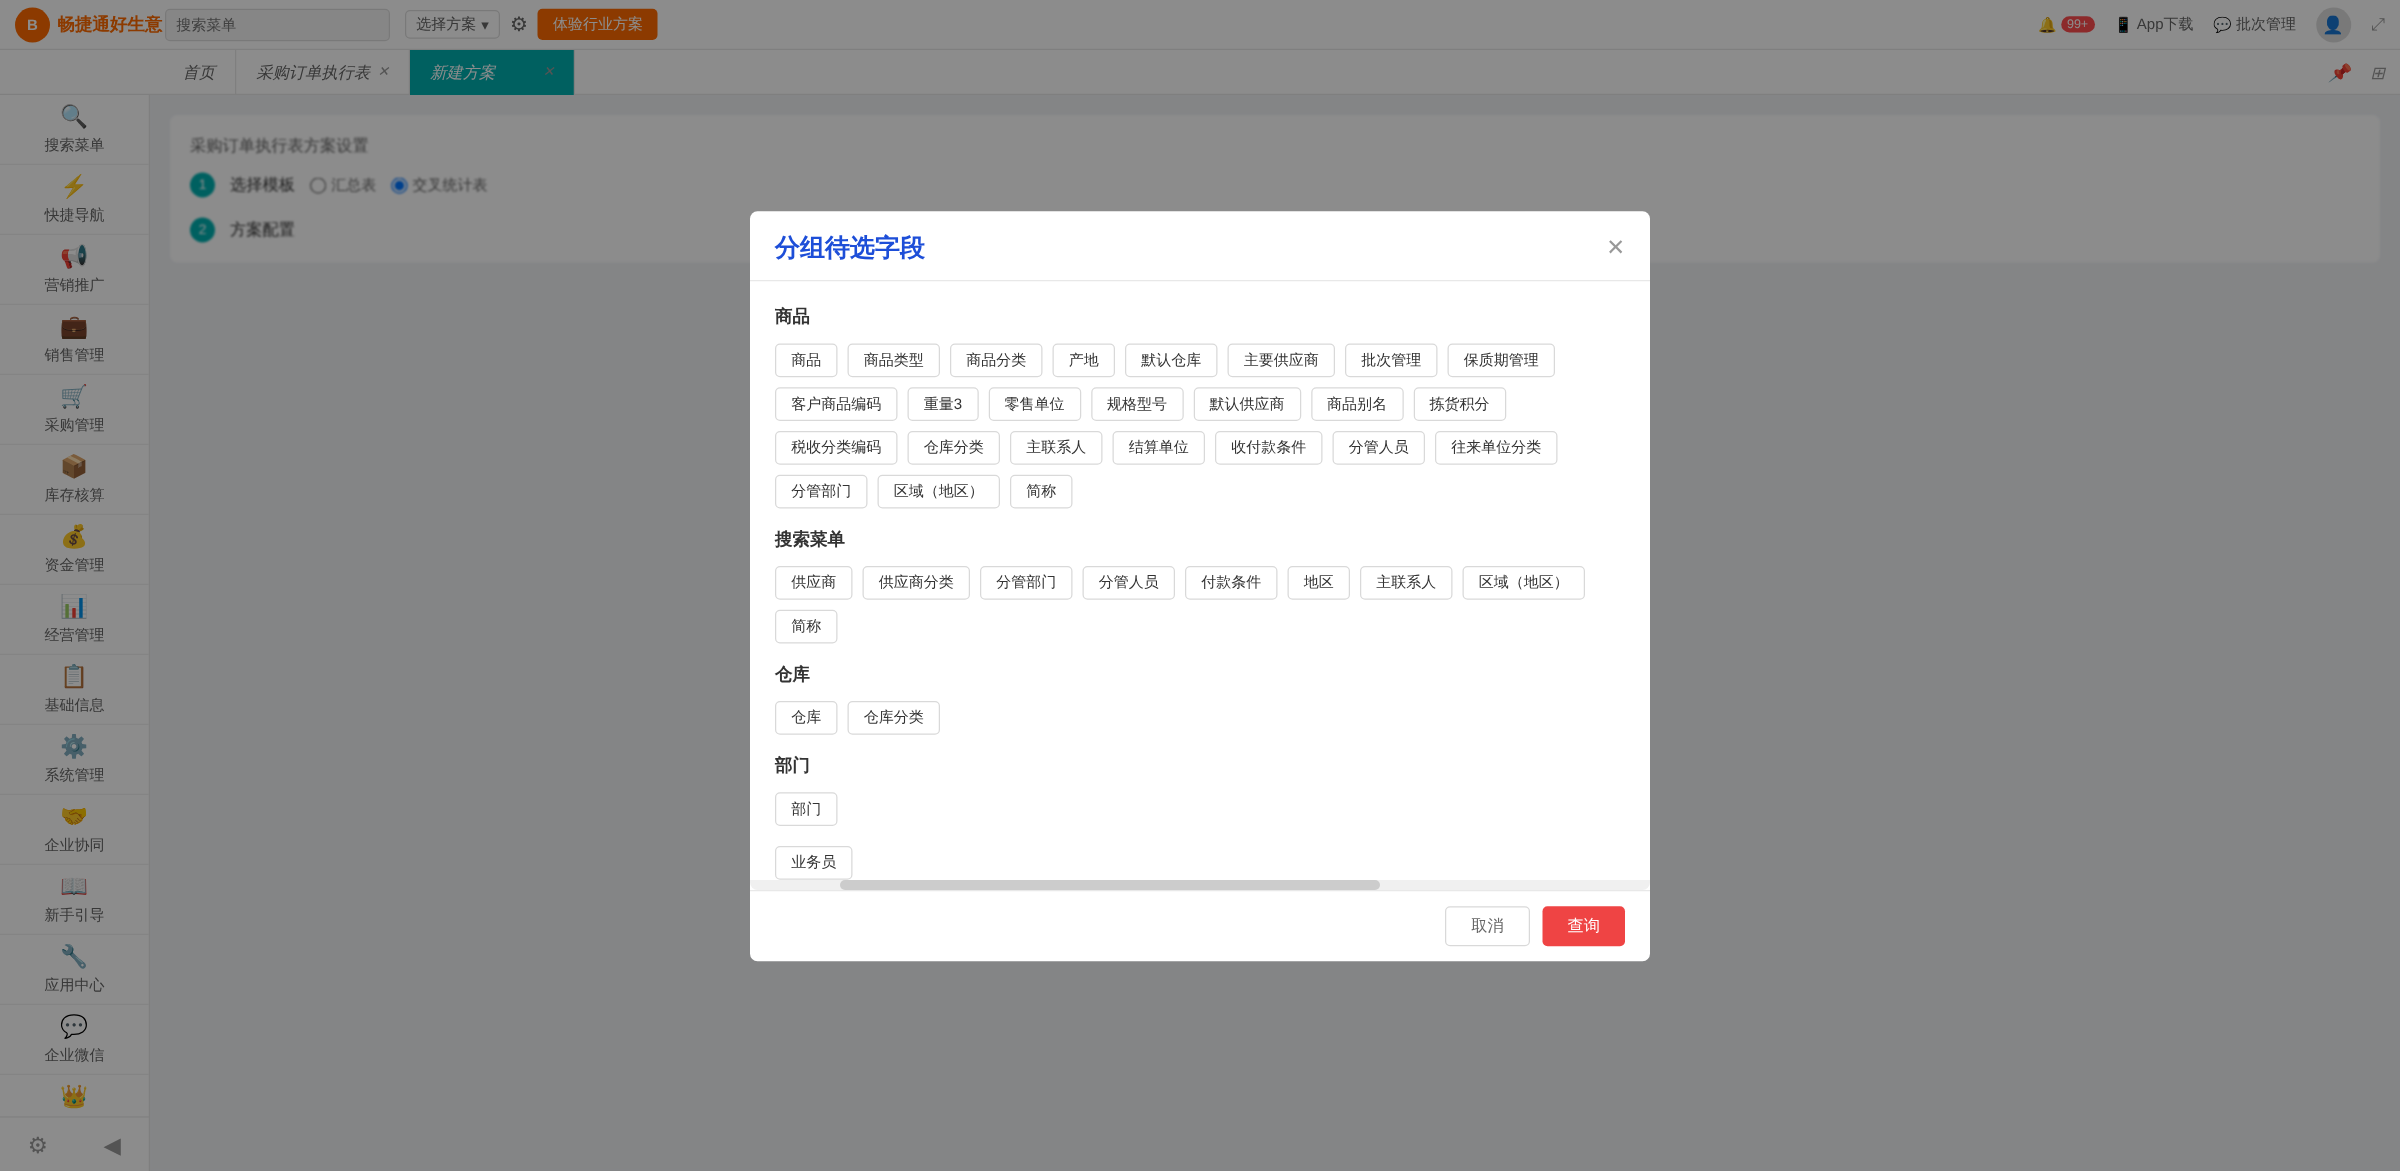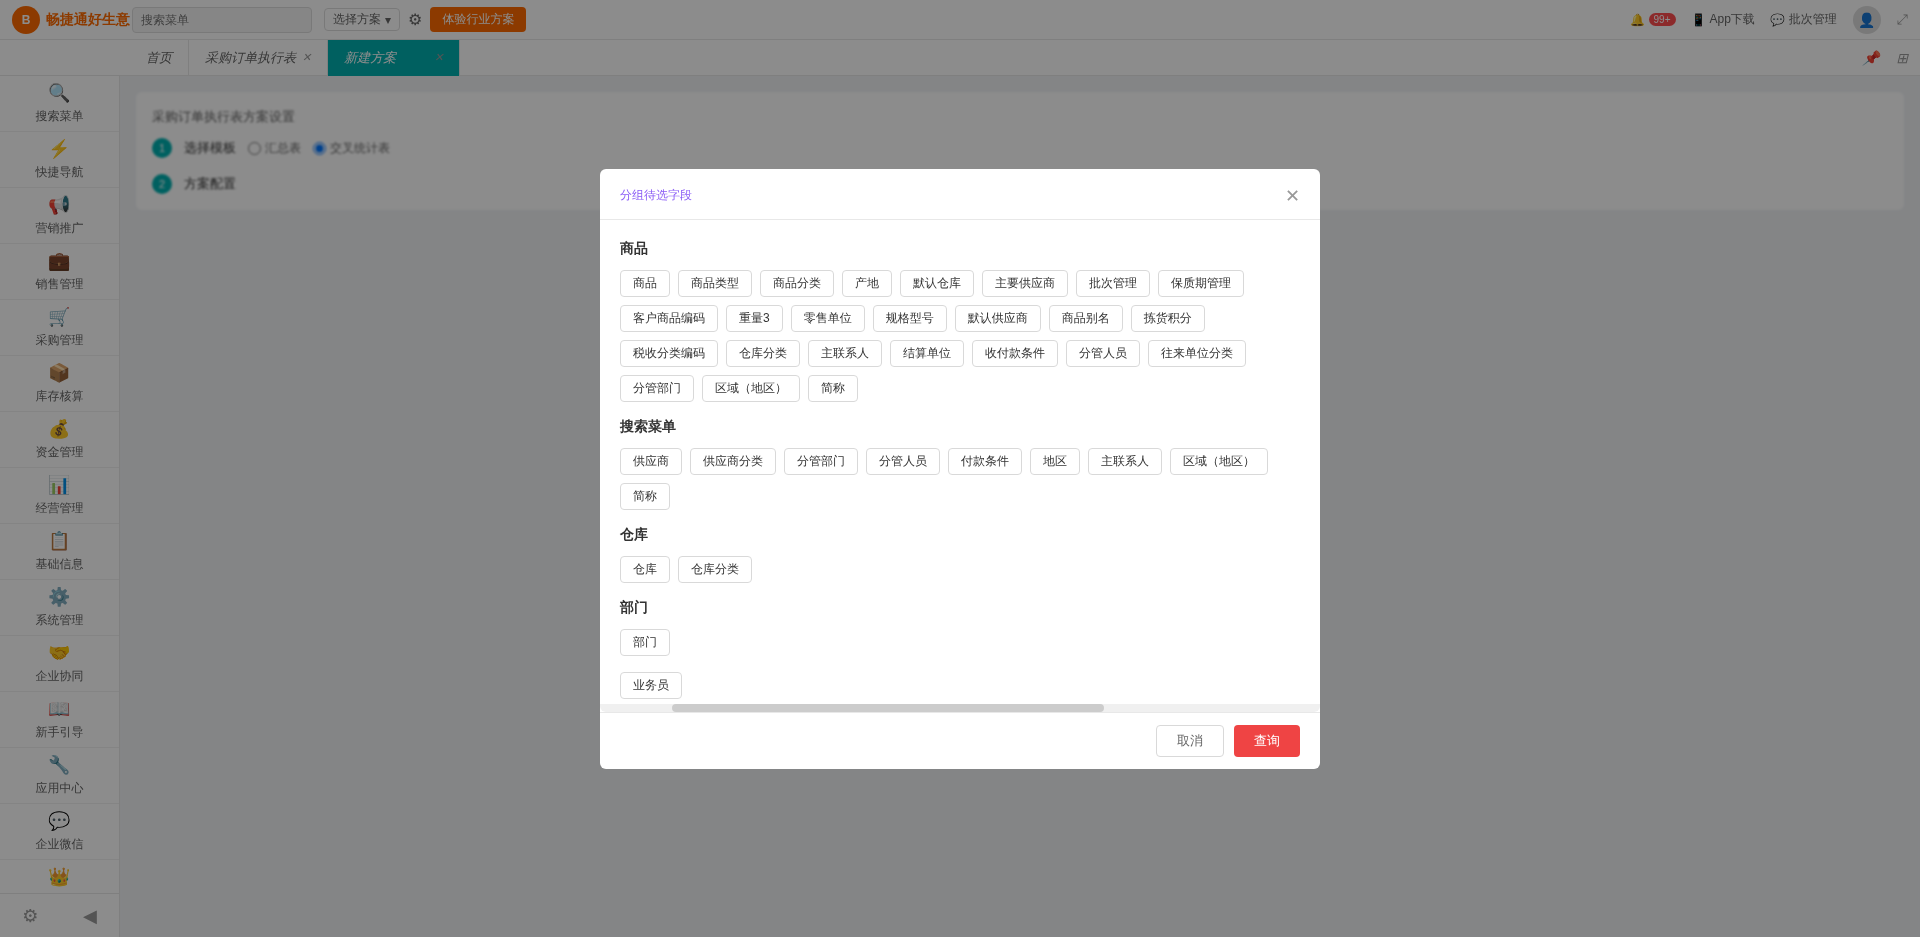--- a/index.html
+++ b/index.html
@@ -191,23 +191,23 @@
     }
     .modal-header {
       padding: 16px 20px 12px;
       border-bottom: 1px solid #e8e8e8;
       display: flex;
       align-items: center;
       justify-content: space-between;
       flex-shrink: 0;
     }
     .modal-title {
-      font-size: 12px;
-      font-weight: normal;
-      color: #8b5cf6;
+      font-size: 20px;
+      font-weight: bold;
+      color: #1d4ed8;
     }
     .modal-close {
       cursor: pointer;
       color: #999;
       font-size: 18px;
     }
     .modal-body {
       padding: 16px 20px;
       overflow-y: auto;
       flex: 1;

